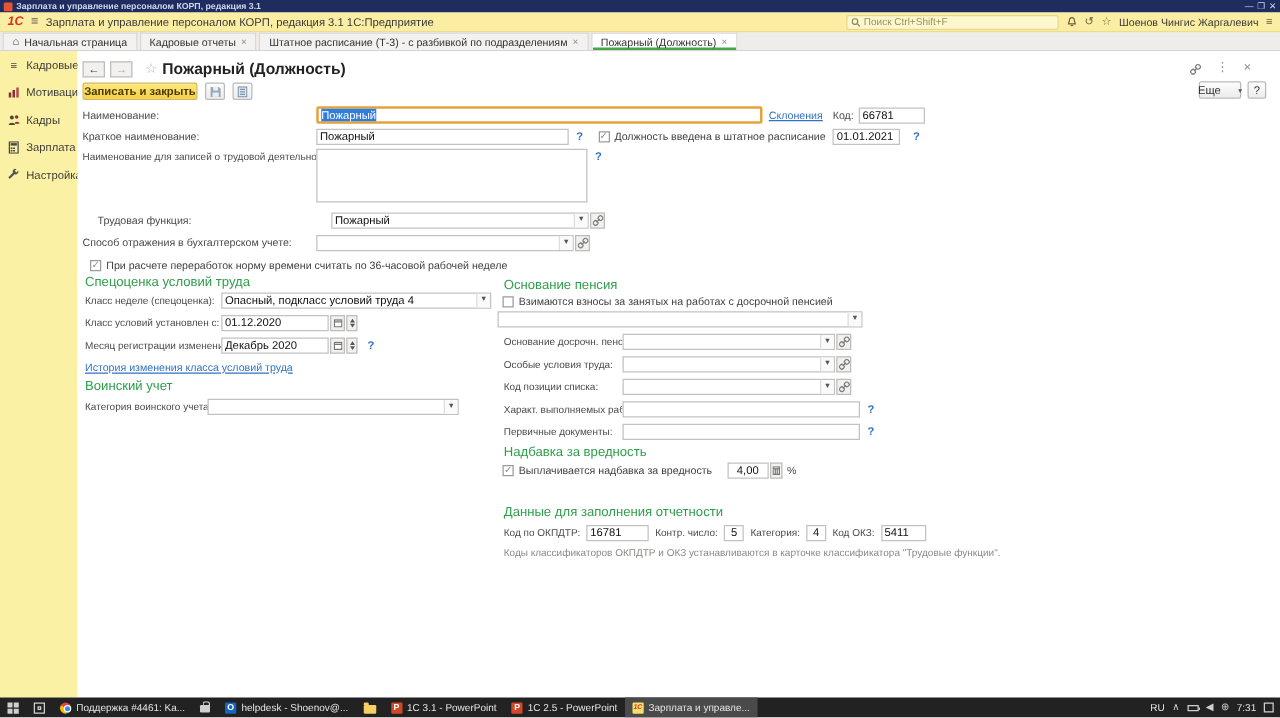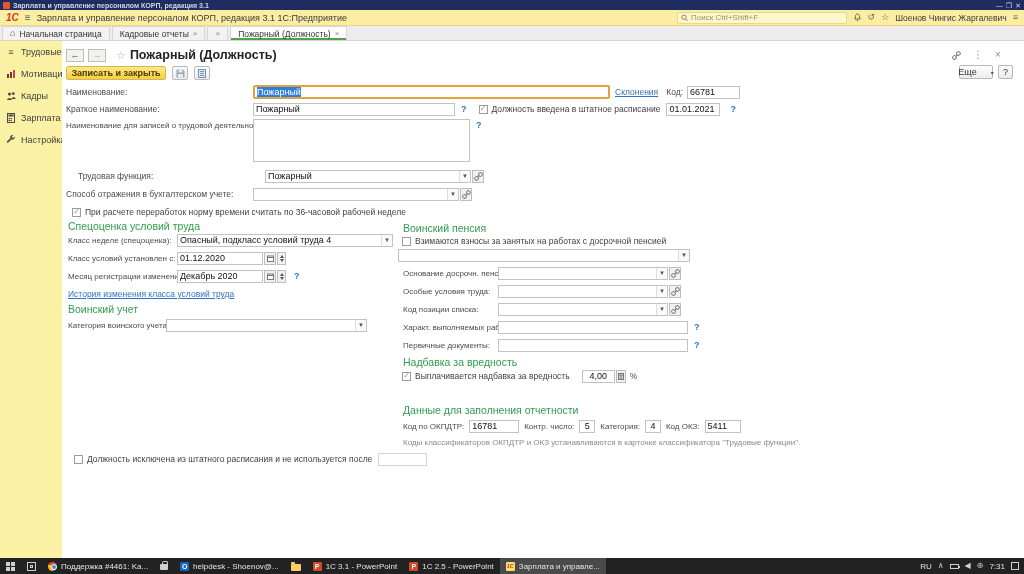--- a/index.html
+++ b/index.html
@@ -154,32 +154,33 @@
   <div class="tabbar">
     <span class="tab">
       <span class="home-ic">⌂</span>
       <span>Начальная страница</span>
     </span>
     <span class="tab">
       <span>Кадровые отчеты</span>
       <span class="tab-close">×</span>
     </span>
     <span class="tab">
+      <span>Штатное расписание (Т-3) - с разбивкой по подразделениям</span>
       <span class="tab-close">×</span>
     </span>
     <span class="tab active">
       <span>Пожарный (Должность)</span>
       <span class="tab-close">×</span>
     </span>
   </div>
 
   <div id="sidebar">
     <div class="side-item">
       <span class="side-ic">≡</span>
-      <span>Трудовые</span>
+      <span>Кадровые</span>
     </div>
     <div class="side-item">
       <svg class="side-ic" width="10" height="10" viewBox="0 0 10 10">
           <rect x="1" y="5" width="2" height="4" fill="#8a2f2f"></rect>
           <rect x="4" y="3" width="2" height="6" fill="#8a2f2f"></rect>
           <rect x="7" y="1" width="2" height="8" fill="#b05050"></rect>
         </svg>
       <span>Мотивация</span>
     </div>
     <div class="side-item">
@@ -222,21 +223,21 @@
       <svg class="hdr-ic" width="9" height="9" viewBox="0 0 9 9">
           <line x1="3.2" y1="5.8" x2="5.8" y2="3.2" stroke="#808080"></line>
           <rect x="0.7" y="4.6" width="3.6" height="3.6" rx="1.6" fill="none" stroke="#808080" transform="rotate(-45 2.5 6.4)"></rect>
           <rect x="4.6" y="0.7" width="3.6" height="3.6" rx="1.6" fill="none" stroke="#808080" transform="rotate(-45 6.4 2.5)"></rect>
         </svg>
       <span class="hdr-ic">⋮</span>
       <span class="hdr-ic">×</span>
     </div>
 
     <div class="row" style="left:4px; top:25px; gap:6px;">
-      <span class="btn-primary" style="width:100px; height:14px;">Записать и закрыть</span>
+      <span class="btn-primary" style="width:92px; height:14px;">Записать и закрыть</span>
       <span class="btn" style="width:16px; height:14px;">
         <svg width="9" height="9" viewBox="0 0 9 9">
             <path d="M0.5 0.5 H7 L8.5 2 V8.5 H0.5 Z" fill="#9aa7b2"></path>
             <rect x="2" y="5" width="5" height="3.5" fill="#e8eef2"></rect>
             <rect x="2.5" y="0.5" width="4" height="3" fill="#e8eef2"></rect>
           </svg>
       </span>
       <span class="btn" style="width:16px; height:14px;">
         <svg width="8" height="9" viewBox="0 0 8 9">
             <rect x="0.5" y="0.5" width="7" height="8" fill="#dce8f2" stroke="#7d93a8"></rect>
@@ -361,21 +362,21 @@
       <span class="ghead">Воинский учет</span>
     </div>
     <div class="row" style="left:6px; top:277px;">
       <span class="lbl" style="width:98px; flex:none; font-size:8px;">Категория воинского учета:</span>
       <span class="combo" style="width:201px;">
         <span class="arr">▼</span>
       </span>
     </div>
 
     <div class="row" style="left:341px; top:180px;">
-      <span class="ghead">Воинский пенсия</span>
+      <span class="ghead">Основание пенсия</span>
     </div>
     <div class="row" style="left:340px; top:193px;">
       <span class="cb"></span>
       <span class="cbl">Взимаются взносы за занятых на работах с досрочной пенсией</span>
     </div>
     <div class="row" style="left:336px; top:207px;">
       <span class="combo" style="width:292px;">
         <span class="arr">▼</span>
       </span>
     </div>
@@ -457,25 +458,20 @@
       <input class="inp" style="width: 16px; text-align: center;" value="5">
       <span class="lbl" style="font-size:8px;">Категория:</span>
       <input class="inp" style="width: 16px; text-align: center;" value="4">
       <span class="lbl" style="font-size:8px;">Код ОКЗ:</span>
       <input class="inp" style="width: 36px;" value="5411">
     </div>
     <div class="row" style="left:341px; top:394px;">
       <span class="note">Коды классификаторов ОКПДТР и ОКЗ устанавливаются в карточке классификатора "Трудовые функции".</span>
     </div>
 
-    <div class="row" style="left:12px; top:411px;">
-      <span class="cb"></span>
-      <span class="cbl">Должность исключена из штатного расписания и не используется после</span>
-      <input class="inp" style="width: 49px; margin-left: 6px; border-color: rgb(213, 213, 213);">
-    </div>
 
   </div>
 
   <div class="taskbar">
     <span class="tb-item">
       <span class="win-ic">
           <b></b>
           <b></b>
           <b></b>
           <b></b>

